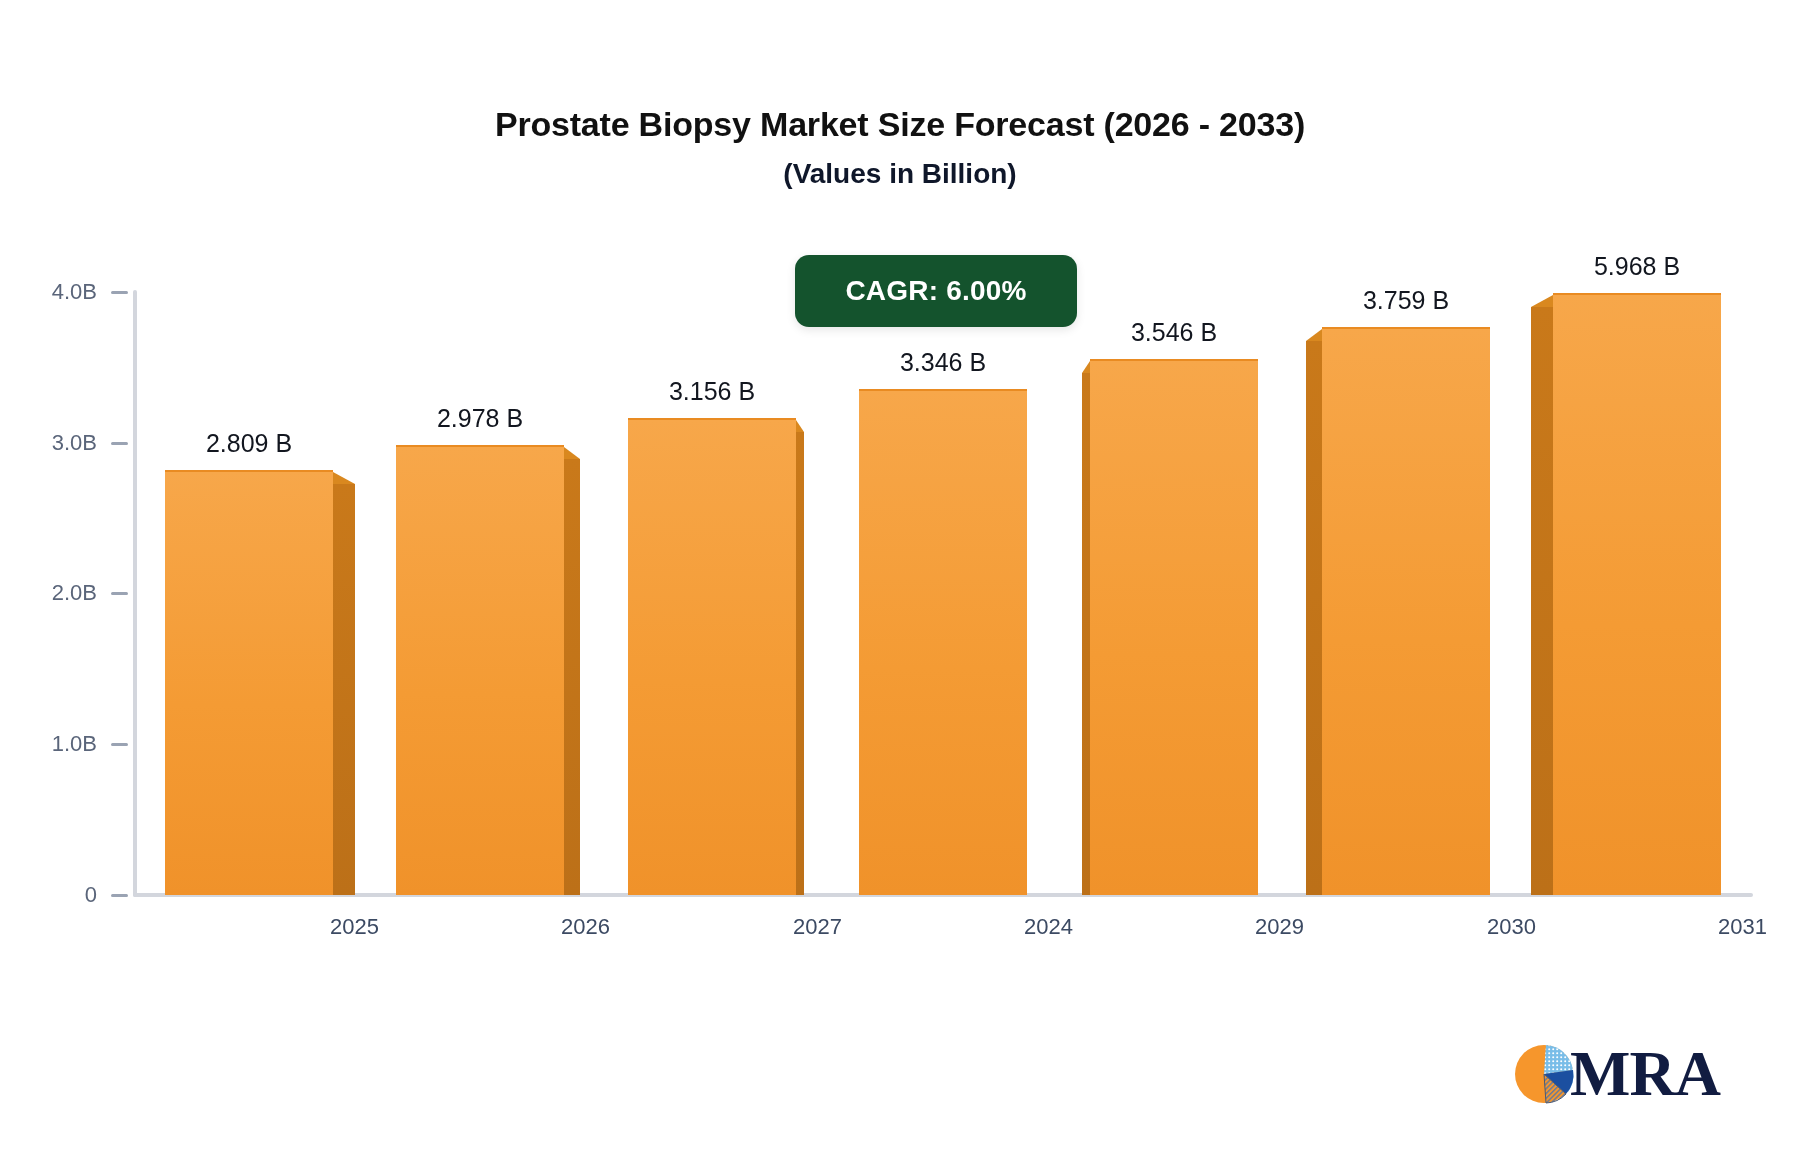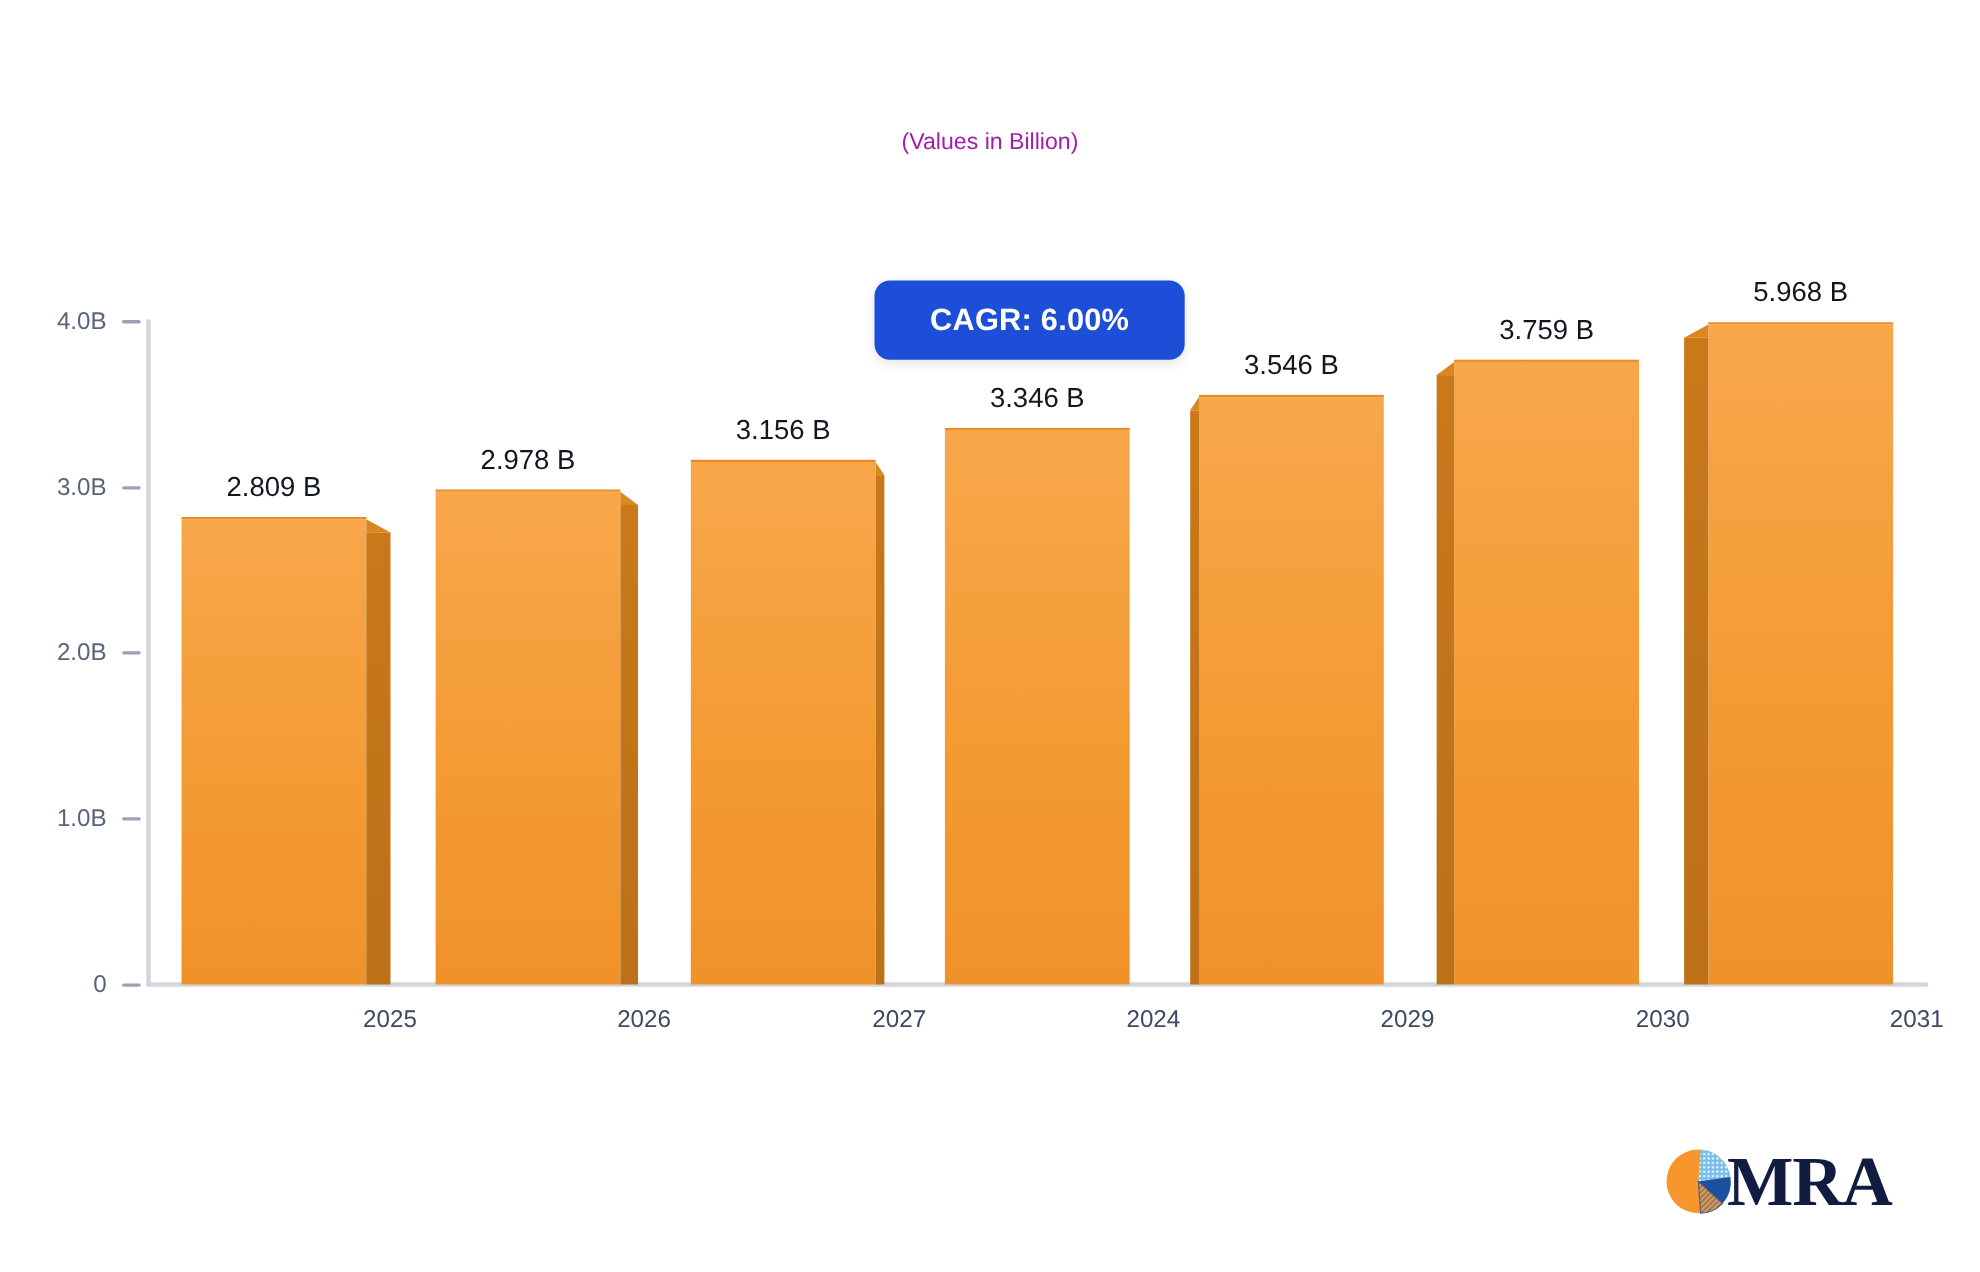--- a/index.html
+++ b/index.html
@@ -33,35 +33,35 @@
   }
   .chart-title {
     font-size: 34px;
     font-weight: bold;
     color: #111111;
     letter-spacing: -0.2px;
     line-height: 1.2;
     margin: 0;
   }
   .chart-subtitle {
-    font-size: 21px;
-    font-weight: normal;
-    color: #a21caf;
+    font-size: 28px;
+    font-weight: bold;
+    color: #0f172a;
     margin: 12px 0 0 0;
     line-height: 1.2;
   }
 
   
   .cagr-badge {
     position: absolute;
     left: 795px;
     top: 255px;
     width: 282px;
     height: 72px;
-    background: #1d4ed8;
+    background: #14532d;
     border-radius: 14px;
     display: flex;
     align-items: center;
     justify-content: center;
     box-shadow: 0 3px 10px rgba(0,0,0,0.10);
     z-index: 30;
   }
   .cagr-badge span {
     color: #ffffff;
     font-size: 28px;
@@ -216,20 +216,21 @@
     margin-left: -10px;
     line-height: 1;
   }
 </style>
 </head>
 <body>
 
 <div class="chart-card">
 
   <div class="title-block">
+    <div class="chart-title">Prostate Biopsy Market Size Forecast (2026 - 2033)</div>
     <div class="chart-subtitle">(Values in Billion)</div>
   </div>
 
   <div class="cagr-badge">
     <span>CAGR: 6.00%</span>
   </div>
 
   <div class="plot">
     <div class="y-axis-line"></div>
     <div class="x-axis-line"></div>

